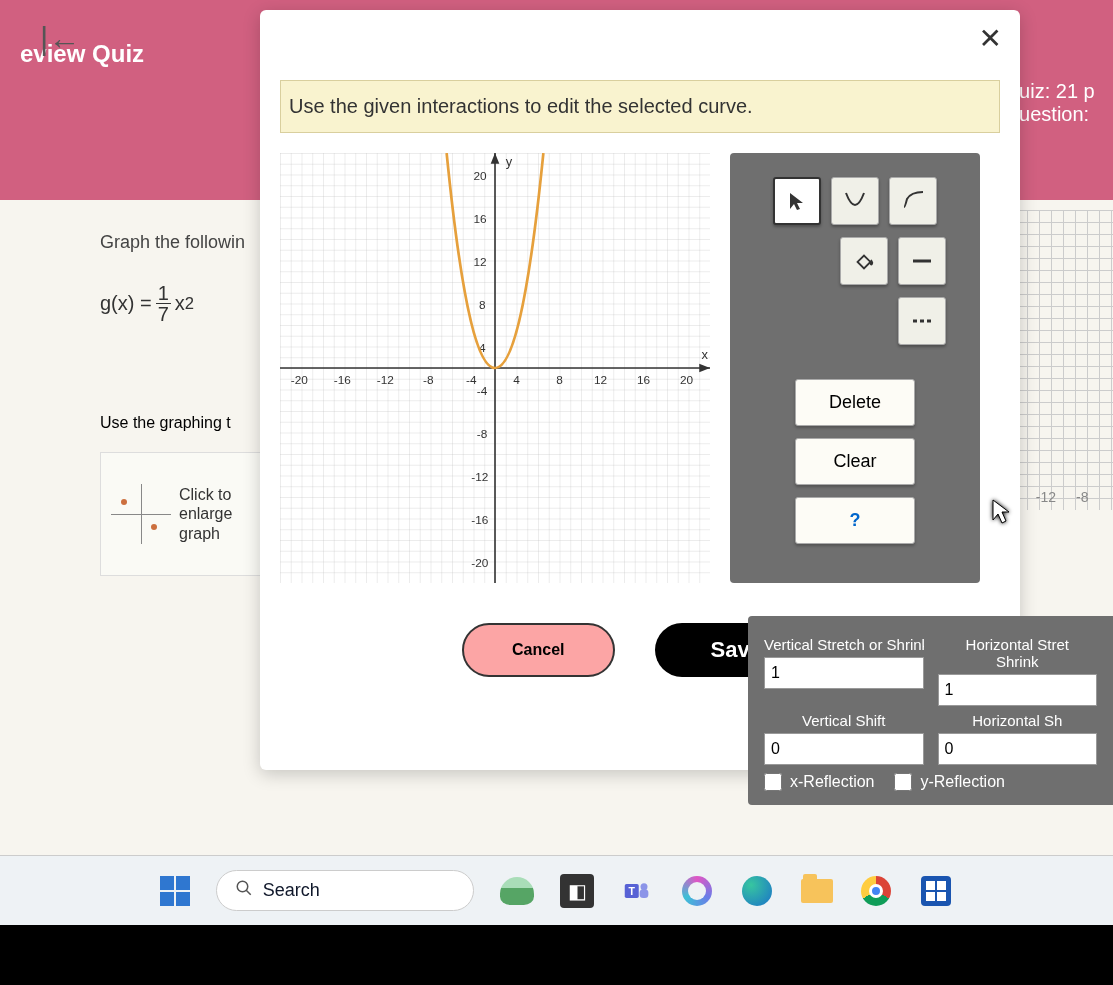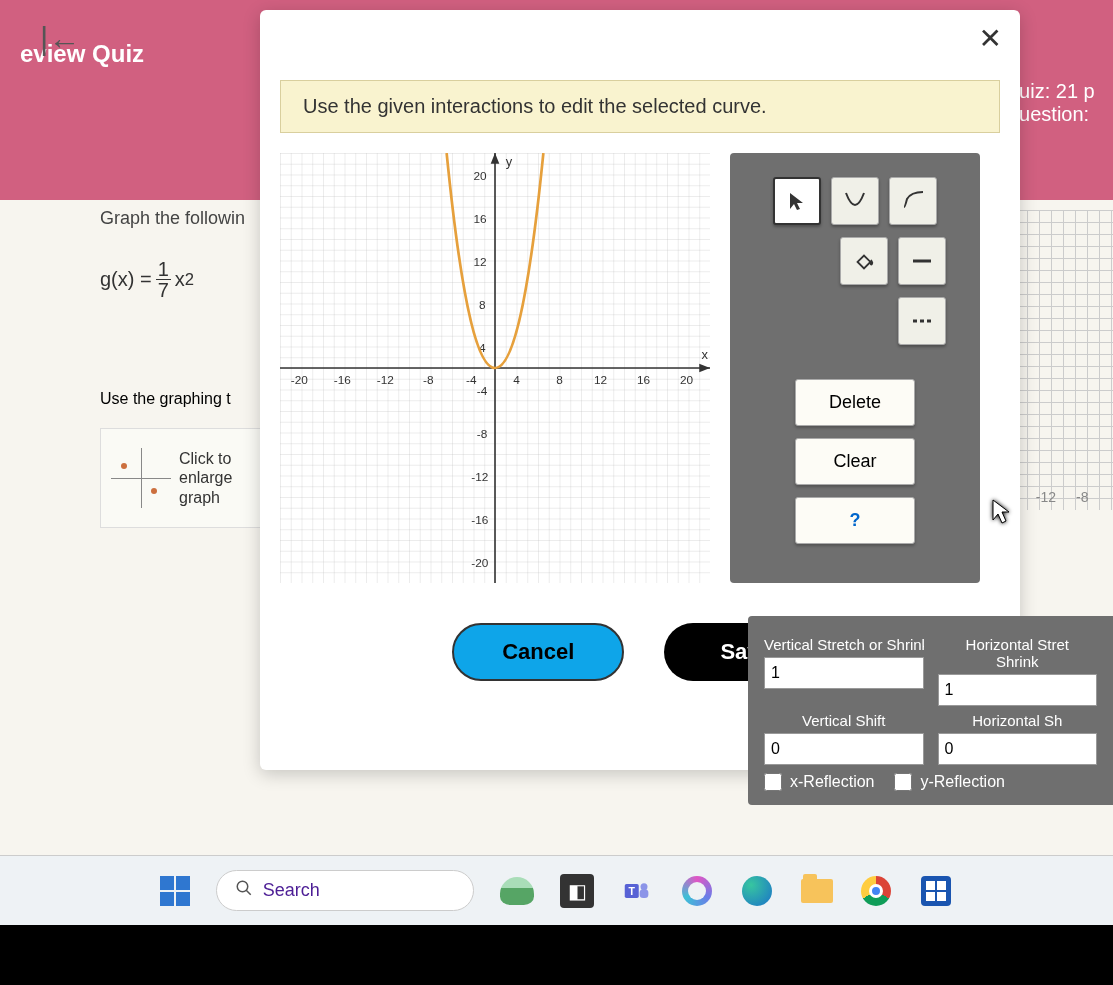--- a/index.html
+++ b/index.html
@@ -44,21 +44,21 @@
     width: 180px;
     color: #333;
   }
   .back-arrow {
     position: absolute;
     top: 20px; left: 40px;
     font-size: 32px;
     color: #555;
   }
   .left-panel .problem-title {
-    margin-top: 8px;
+    margin-top: 32px;
     font-size: 18px;
     color: #444;
   }
   .left-panel .equation {
     margin-top: 30px;
     font-size: 20px;
     display: flex;
     align-items: center;
   }
   .frac {
@@ -70,21 +70,21 @@
   }
   .frac .num { border-bottom: 1px solid #333; padding: 0 2px; }
   .left-panel .tool-note {
     margin-top: 90px;
     font-size: 16px;
     color: #000000;
   }
   .thumb-box {
     margin-top: 20px;
     width: 170px;
-    height: 100px;
+    height: 124px;
     background: #fafaf5;
     border: 1px solid #ddd;
     display: flex;
     align-items: center;
     position: relative;
   }
   .thumb-box .mini-graph {
     width: 60px; height: 60px;
     margin-left: 10px;
     position: relative;
@@ -126,21 +126,21 @@
     position: absolute;
     top: 12px; right: 18px;
     font-size: 28px;
     color: #333;
     cursor: pointer;
   }
   .instruction {
     margin: 70px 20px 0 20px;
     background: #f9f3cf;
     border: 1px solid #d9cf9e;
-    padding: 14px 22px;
+    padding: 14px 8px;
     font-size: 20px;
     color: #333;
   }
 
   .dialog-main {
     display: flex;
     margin: 20px;
     gap: 20px;
   }
   .graph-box {
@@ -195,22 +195,22 @@
   .dialog-footer {
     display: flex;
     justify-content: center;
     gap: 40px;
     margin-top: 40px;
   }
   .cancel-btn {
     padding: 14px 48px;
     border: 2px solid #333;
     border-radius: 30px;
-    background: #0ea5e9;
-    font-size: 22px;
+    background: #fca5a5;
+    font-size: 16px;
     font-weight: bold;
     cursor: pointer;
   }
   .save-btn {
     padding: 14px 56px;
     border: none;
     border-radius: 30px;
     background: #000;
     color: #fff;
     font-size: 22px;
@@ -302,21 +302,21 @@
   }
   .start-icon span { background:#2f77d0; }
   .search-box {
     display: flex; align-items: center;
     background: #fff;
     border: 1px solid #ccc;
     border-radius: 24px;
     padding: 8px 18px;
     width: 260px;
     gap: 10px;
-    color: #4c1d95;
+    color: #0f172a;
     font-size: 18px;
   }
   .tb-icon {
     width: 34px; height: 34px;
     border-radius: 6px;
     display: flex; align-items:center; justify-content:center;
     font-size: 20px;
   }
   .tb-landscape {
     width:44px; height:28px;

